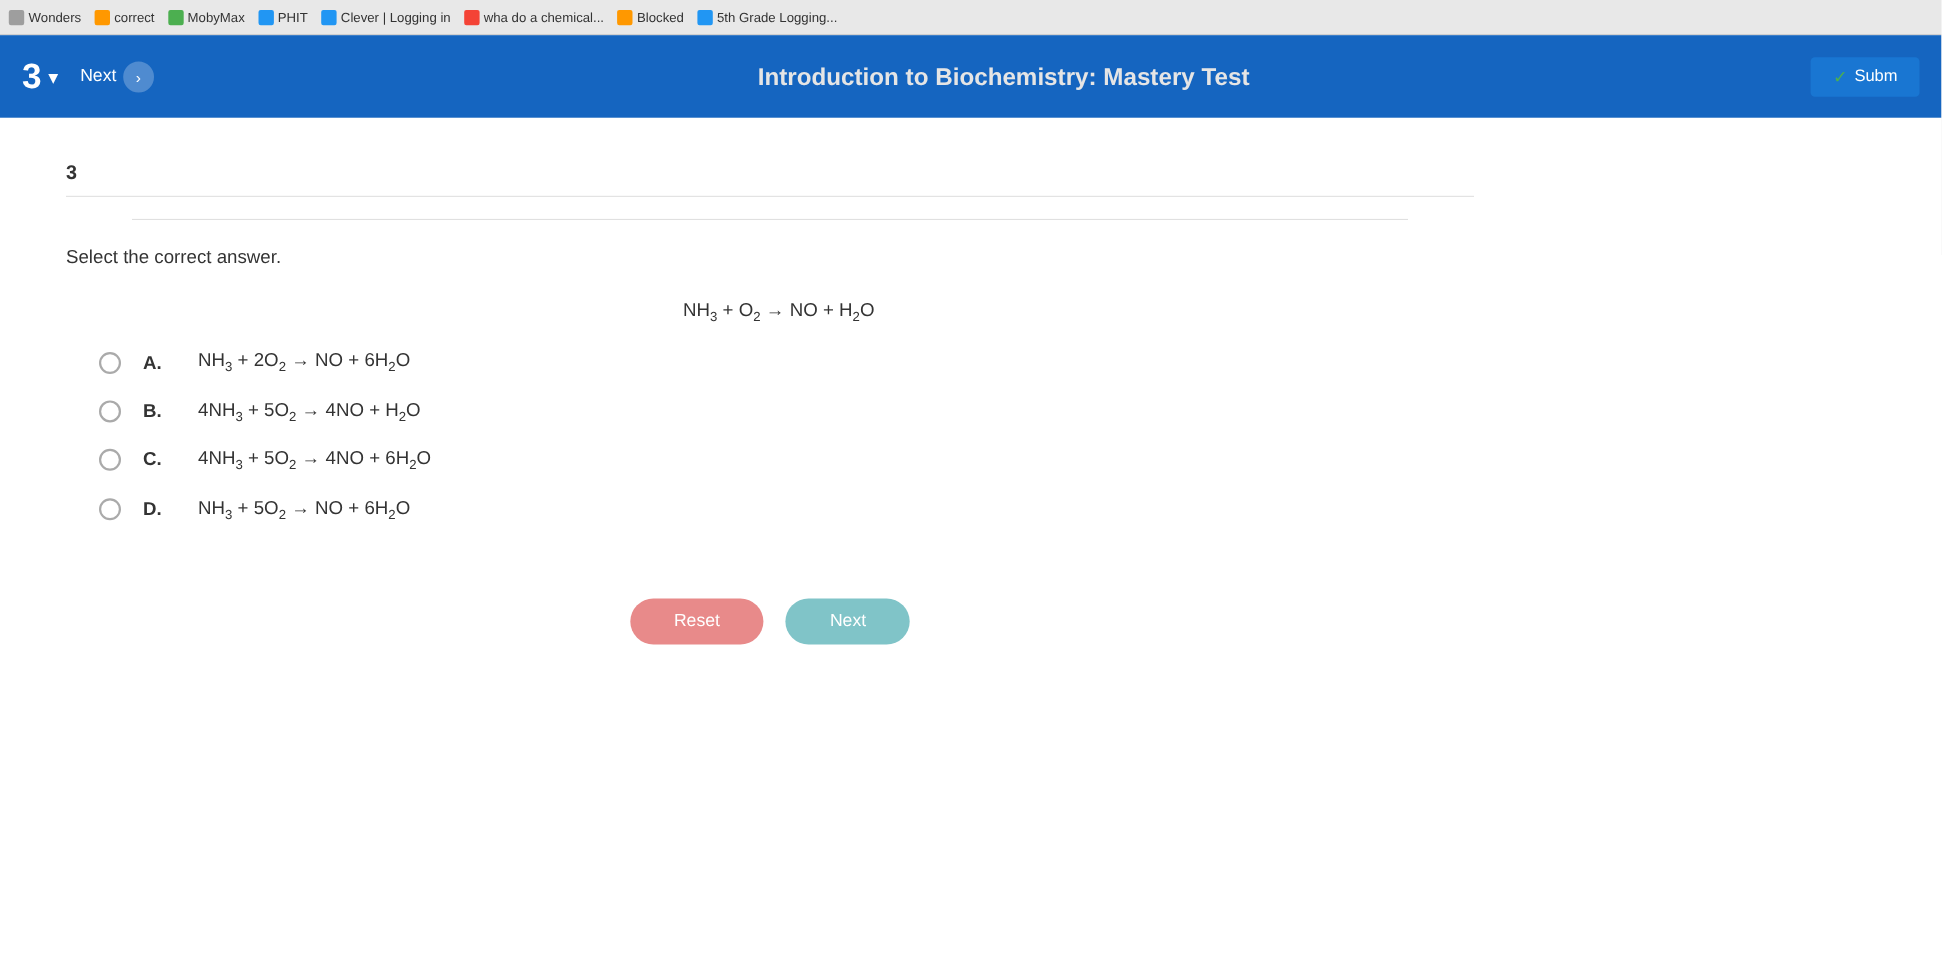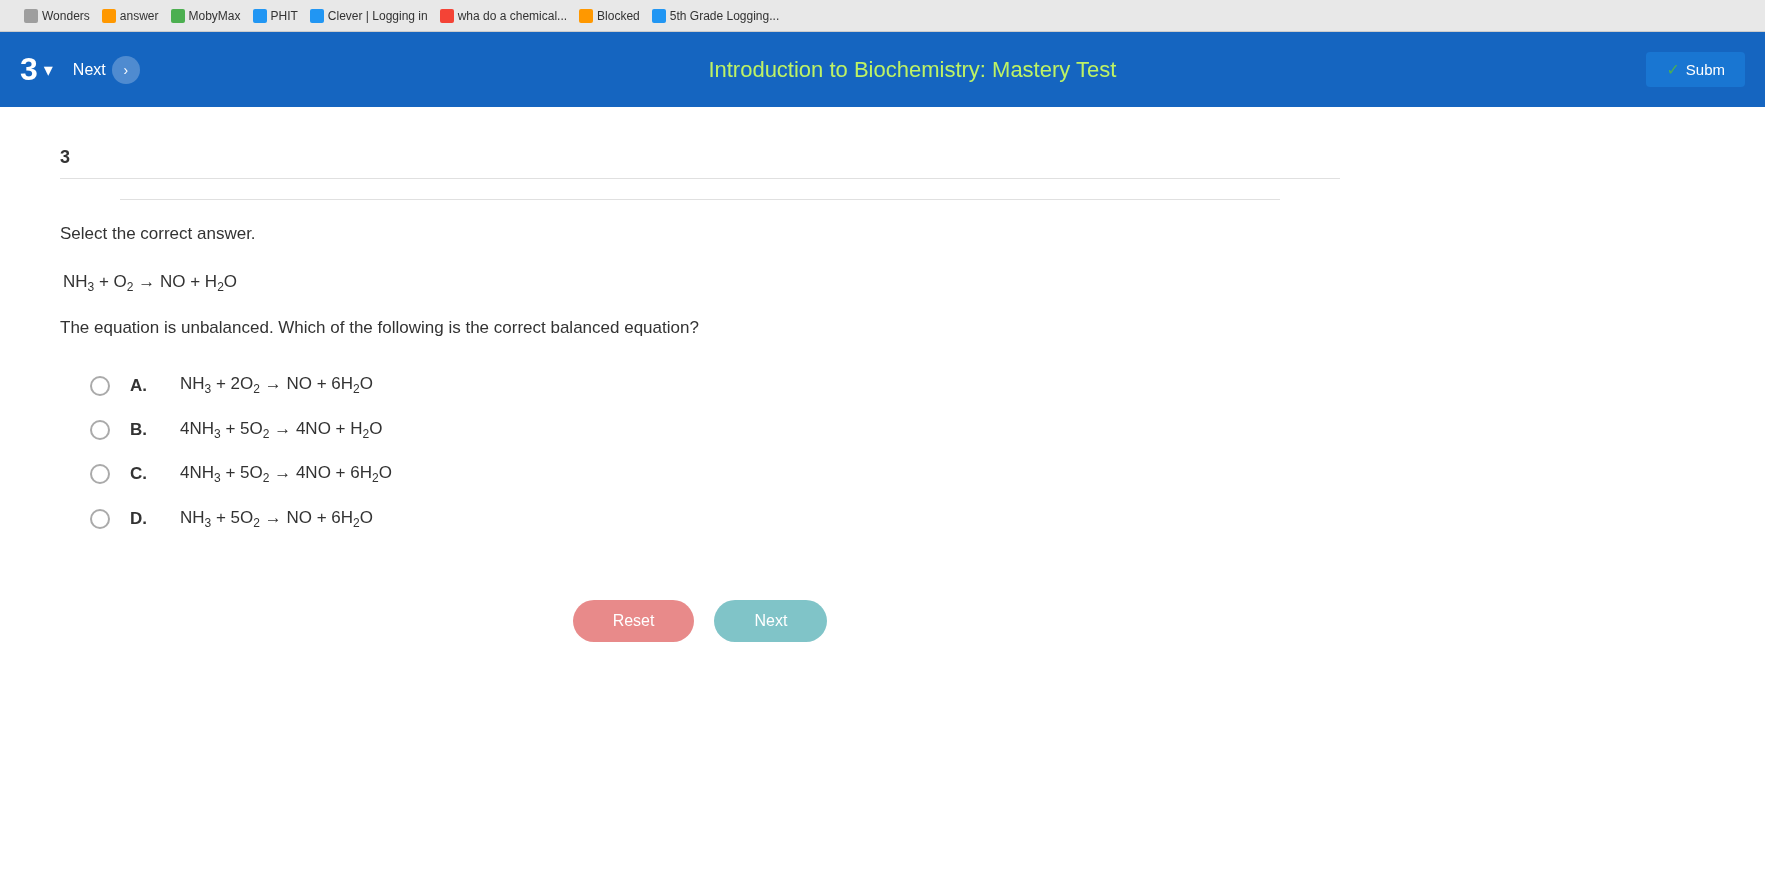--- a/index.html
+++ b/index.html
@@ -10,21 +10,21 @@
       min-height: 882px;
       overflow-x: hidden;
     }
 
     
     .browser-bar {
       background: #e8e8e8;
       height: 32px;
       display: flex;
       align-items: center;
-      padding: 0 24px;
+      padding: 0 8px;
       gap: 12px;
       font-size: 12px;
       color: #333;
       border-bottom: 1px solid #ccc;
     }
     .browser-bar-item {
       display: flex;
       align-items: center;
       gap: 4px;
       white-space: nowrap;
@@ -82,22 +82,22 @@
       border-radius: 50%;
       background: rgba(255,255,255,0.25);
       display: flex;
       align-items: center;
       justify-content: center;
       color: white;
       font-size: 14px;
     }
     .page-title {
       font-size: 22px;
-      color: #bef264;
-      font-weight: 400;
+      color: #e5e5e5;
+      font-weight: 700;
       flex: 1;
       text-align: center;
       margin-left: -80px;
     }
     .submit-btn {
       position: absolute;
       right: 20px;
       background: #1976D2;
       color: white;
       border: none;
@@ -147,21 +147,22 @@
     .context-text {
       font-size: 17px;
       color: #333;
       margin-bottom: 18px;
     }
 
     .equation-display {
       font-size: 17px;
       color: #333;
       margin-bottom: 24px;
-      margin-left: 3px;
+      margin-left: 16px;
+      text-align: center;
     }
 
     .question-text {
       font-size: 17px;
       color: #333;
       margin-bottom: 36px;
     }
 
     .answer-options {
       display: flex;
@@ -243,21 +244,21 @@
 </head>
 <body>
 
 <div class="browser-bar">
   <div class="browser-bar-item">
     <span class="favicon favicon-gray"></span>
     <span>Wonders</span>
   </div>
   <div class="browser-bar-item">
     <span class="favicon favicon-orange"></span>
-    <span>answer</span>
+    <span>correct</span>
   </div>
   <div class="browser-bar-item">
     <span class="favicon favicon-green"></span>
     <span>MobyMax</span>
   </div>
   <div class="browser-bar-item">
     <span class="favicon favicon-blue"></span>
     <span>PHIT</span>
   </div>
   <div class="browser-bar-item">
@@ -301,21 +302,20 @@
 
     <div class="separator-line"></div>
 
     <p class="instruction-text">Select the correct answer.</p>
 
 
     <div class="equation-display">
       NH<sub>3</sub> + O<sub>2</sub> → NO + H<sub>2</sub>O
     </div>
 
-    <p class="question-text">The equation is unbalanced. Which of the following is the correct balanced equation?</p>
 
     <div class="answer-options">
 
       <div class="answer-option">
         <div class="radio-circle"></div>
         <span class="option-label">A.</span>
         <span class="option-text">
           NH<sub>3</sub> + 2O<sub>2</sub> → NO + 6H<sub>2</sub>O
         </span>
       </div>

